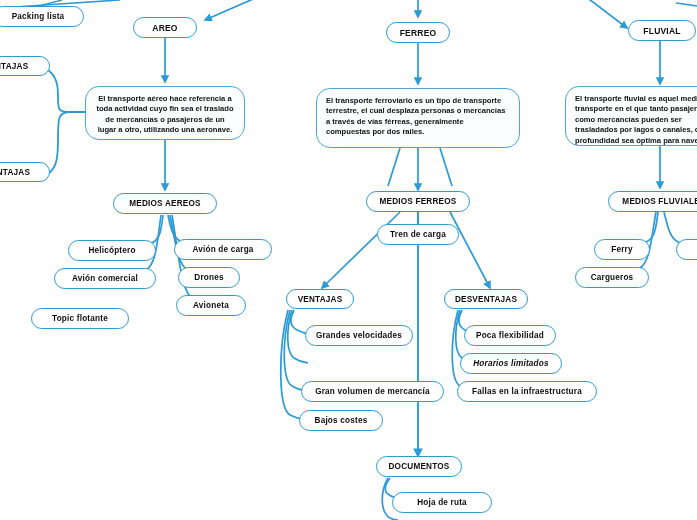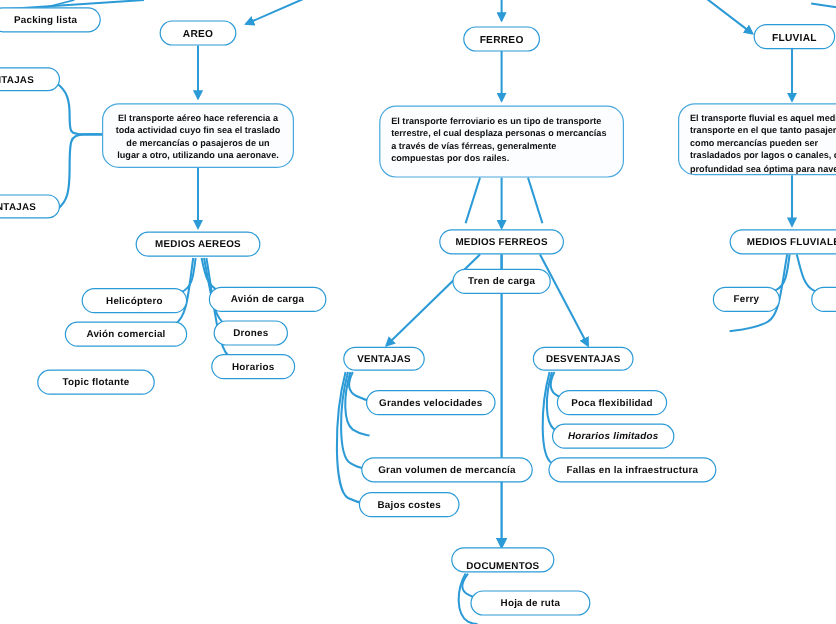--- a/index.html
+++ b/index.html
@@ -146,21 +146,21 @@
 
   <div class="node leaf" style="left:174px;top:239px;width:98px;">
     <span>Avión de carga</span>
   </div>
 
   <div class="node leaf" style="left:178px;top:267px;width:62px;">
     <span>Drones</span>
   </div>
 
   <div class="node leaf" style="left:176px;top:295px;width:70px;">
-    <span>Horarios</span>
+    <span>Avioneta</span>
   </div>
 
   <div class="node root" style="left:386px;top:22px;width:64px;">
     <span>FERREO</span>
   </div>
 
   <div class="desc" style="left:316px;top:88px;width:204px;height:60px;">
     <span>El transporte ferroviario es un tipo de transporte terrestre, el cual desplaza personas o mercancías a través de vías férreas, generalmente compuestas por dos railes.</span>
   </div>
 
@@ -198,21 +198,21 @@
   </div>
 
   <div class="node leaf" style="left:460px;top:353px;width:102px;font-style:italic;">
     <span>Horarios limitados</span>
   </div>
 
   <div class="node leaf" style="left:457px;top:381px;width:140px;">
     <span>Fallas en la infraestructura</span>
   </div>
 
-  <div class="node medios" style="left:376px;top:456px;width:86px;align-items:flex-end;">
+  <div class="node medios" style="left:376px;top:456px;width:86px;">
     <span>DOCUMENTOS</span>
   </div>
 
   <div class="node leaf" style="left:392px;top:492px;width:100px;">
     <span>Hoja de ruta</span>
   </div>
 
   <div class="node root" style="left:628px;top:20px;width:68px;">
     <span>FLUVIAL</span>
   </div>
@@ -222,18 +222,21 @@
   </div>
 
   <div class="node medios" style="left:608px;top:191px;width:112px;">
     <span>MEDIOS FLUVIALES</span>
   </div>
 
   <div class="node leaf" style="left:594px;top:239px;width:56px;">
     <span>Ferry</span>
   </div>
 
+  <div class="node leaf" style="left:575px;top:267px;width:74px;">
+    <span>Cargueros</span>
+  </div>
 
   <div class="node leaf" style="left:676px;top:239px;width:60px;">
     
   </div>
 
 </div>
 
 </body></html>

